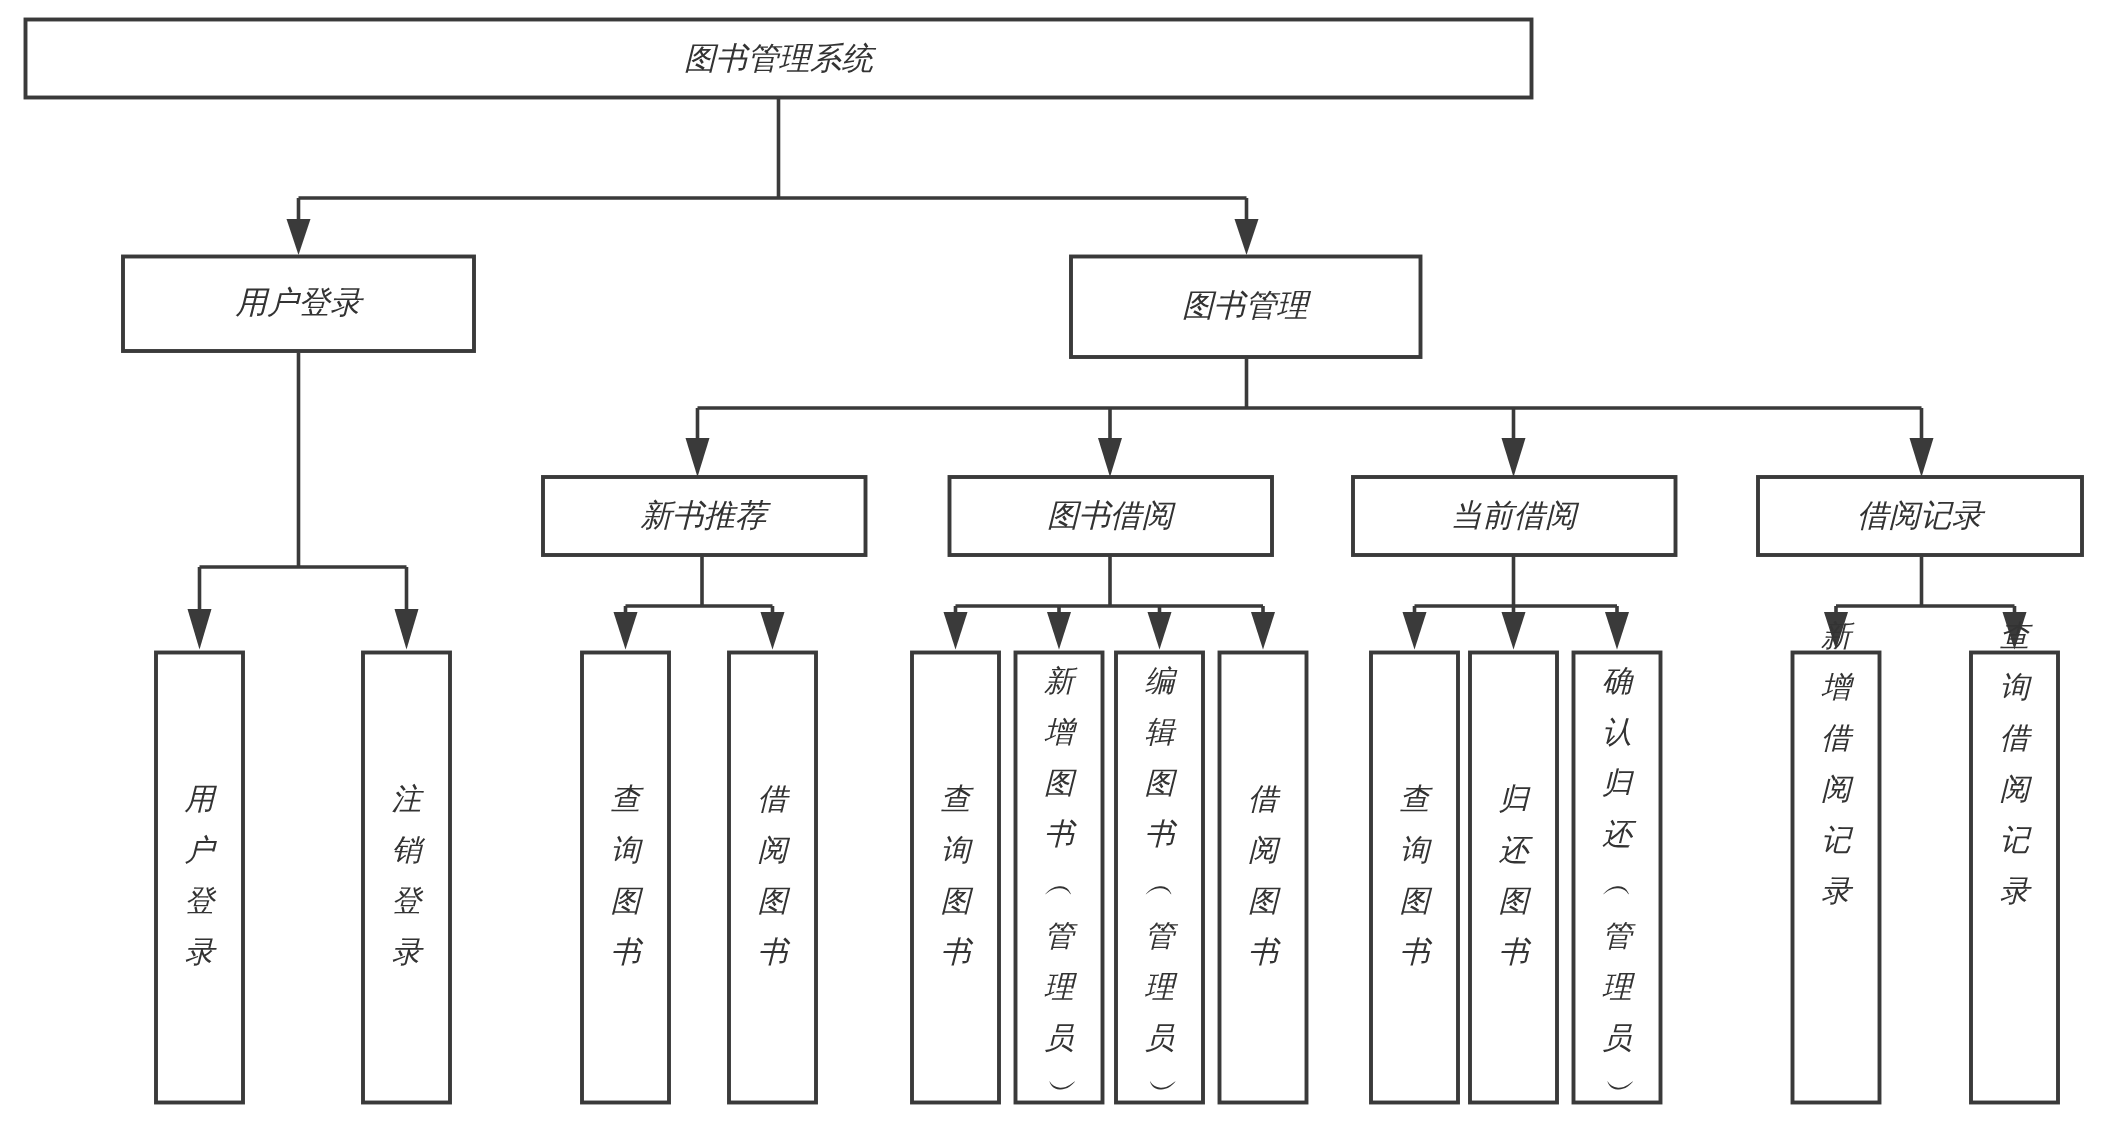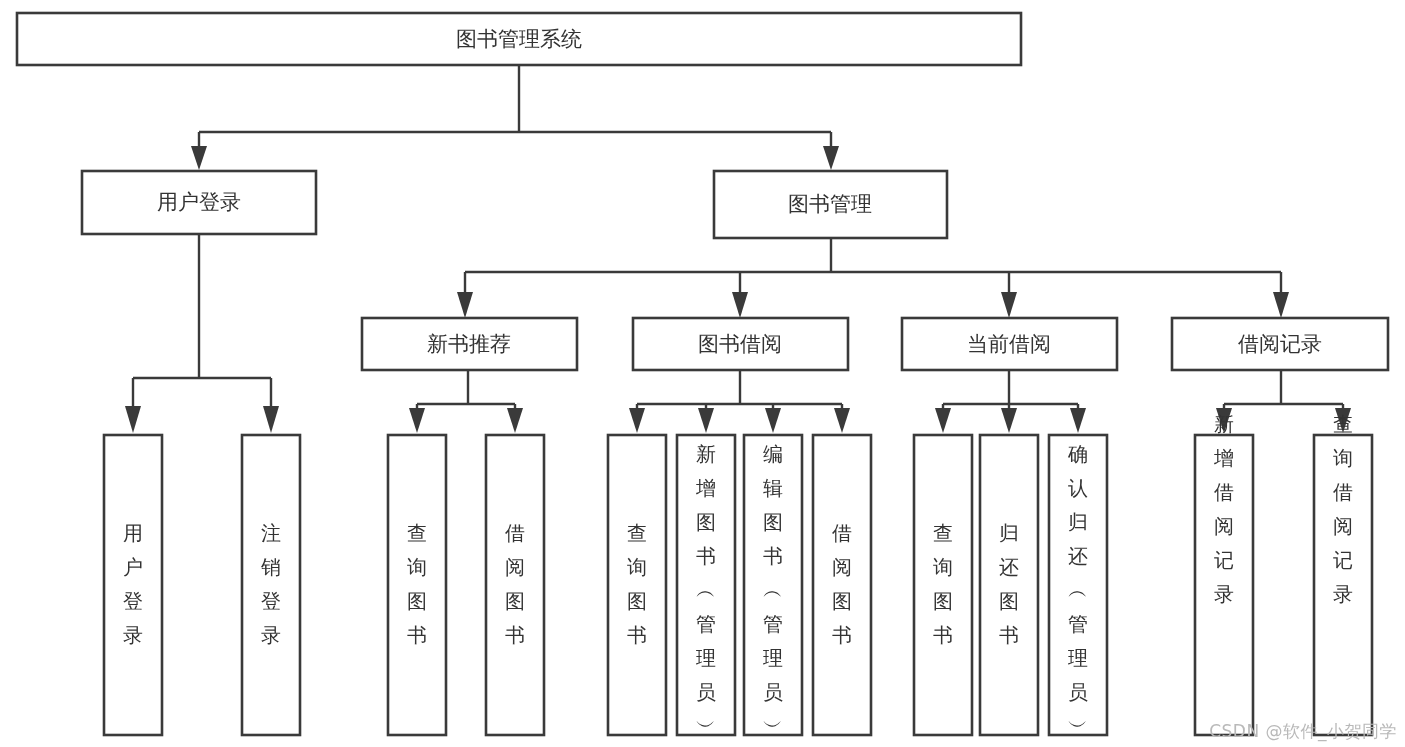--- a/index.html
+++ b/index.html
@@ -12,20 +12,21 @@
     width: 1405px;
     height: 747px;
     overflow: hidden;
     font-family: "DejaVu Sans", "Liberation Sans", sans-serif;
   }
   #diagram-root {
     position: relative;
     width: 1405px;
     height: 747px;
     background: #ffffff;
+    font-style: italic;
   }
   svg.flowchart {
     position: absolute;
     top: 0;
     left: 0;
     width: 1405px;
     height: 747px;
     display: block;
   }
   .node-box {
@@ -243,15 +244,14 @@
       <text class="node-label-vertical" x="1224" y="425"><tspan x="1224" y="425" dominant-baseline="middle">新</tspan><tspan x="1224" y="459" dominant-baseline="middle">增</tspan><tspan x="1224" y="493" dominant-baseline="middle">借</tspan><tspan x="1224" y="527" dominant-baseline="middle">阅</tspan><tspan x="1224" y="561" dominant-baseline="middle">记</tspan><tspan x="1224" y="595" dominant-baseline="middle">录</tspan></text>
     </g>
 
     <g>
       <rect class="node-box" x="1314" y="435" width="58" height="300"></rect>
       <text class="node-label-vertical" x="1343" y="425"><tspan x="1343" y="425" dominant-baseline="middle">查</tspan><tspan x="1343" y="459" dominant-baseline="middle">询</tspan><tspan x="1343" y="493" dominant-baseline="middle">借</tspan><tspan x="1343" y="527" dominant-baseline="middle">阅</tspan><tspan x="1343" y="561" dominant-baseline="middle">记</tspan><tspan x="1343" y="595" dominant-baseline="middle">录</tspan></text>
     </g>
 
   </svg>
 
-  <div class="watermark">CSDN @软件_小贺同学</div>
 
 </div>
 
 </body></html>

